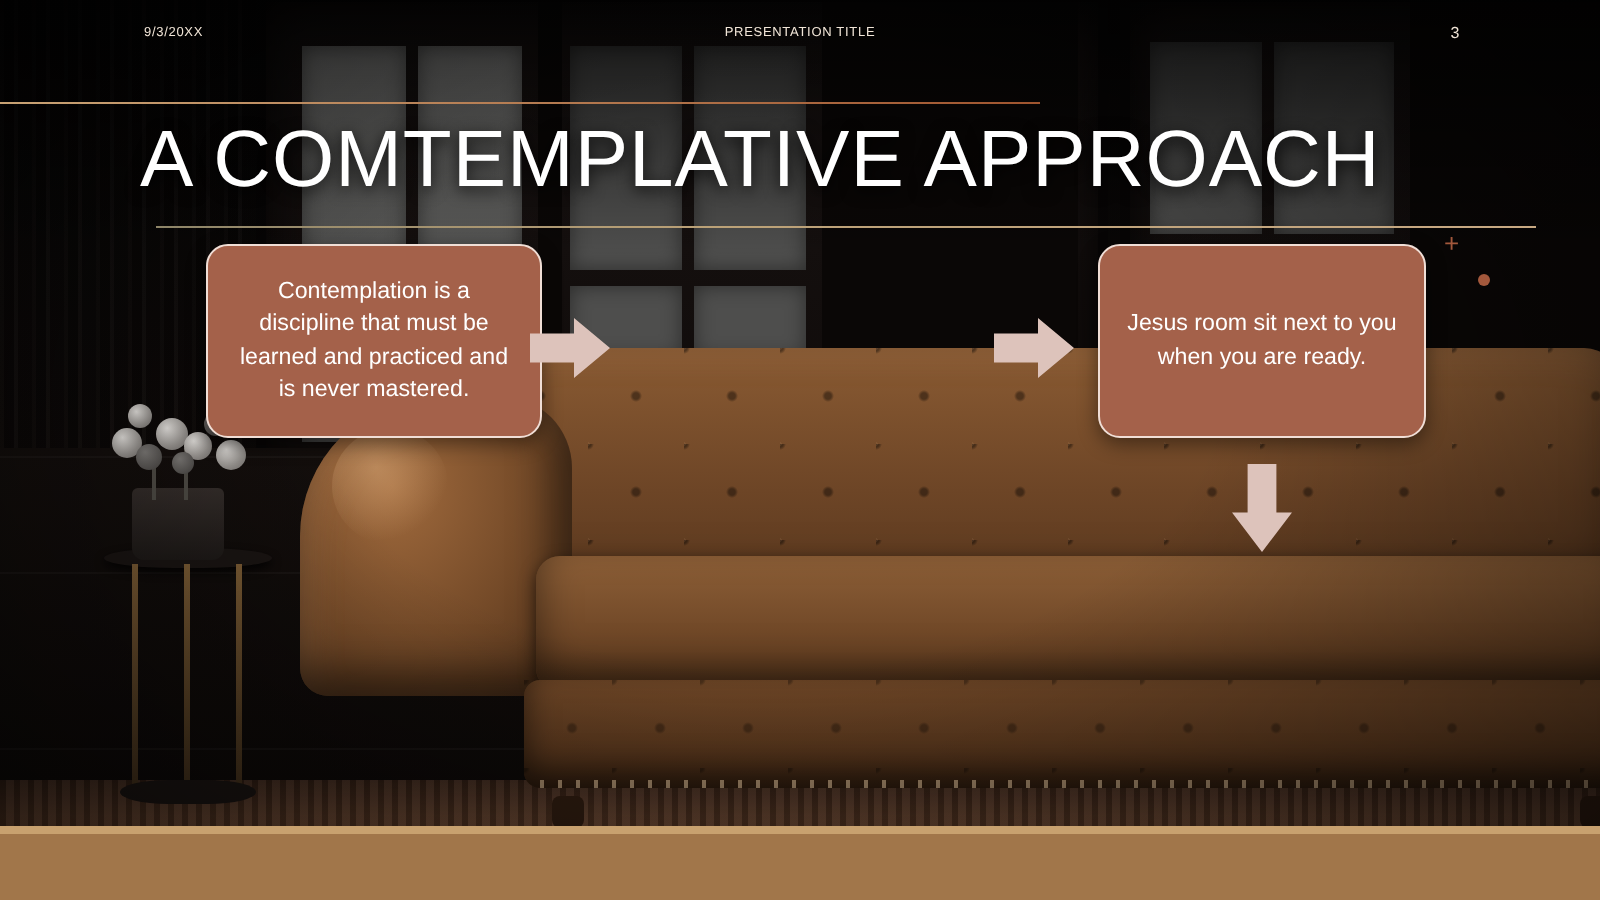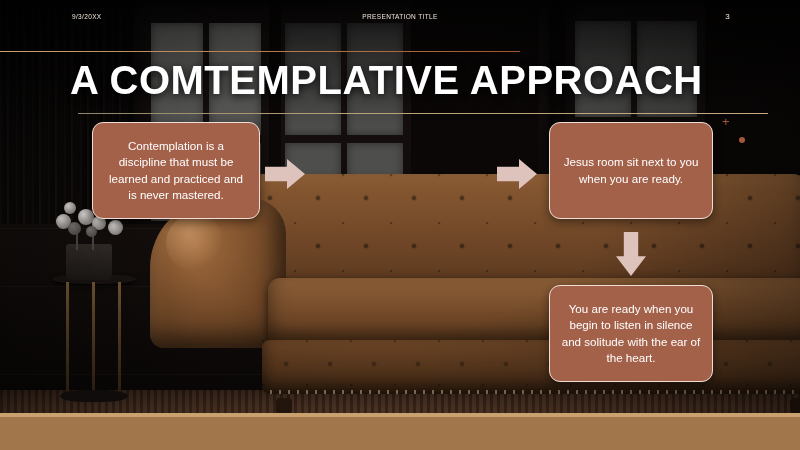--- a/index.html
+++ b/index.html
@@ -100,21 +100,21 @@
   
   .accent-top{position:absolute;left:0;top:51px;height:1px;
     background:linear-gradient(90deg,#c8a274 0%,#b4794f 55%,#a0552f 100%);}
   .accent-title{position:absolute;height:1px;
     background:linear-gradient(90deg,#8e8568 0%,#bba177 40%,#c7a882 100%);}
   .plus{position:absolute;color:#a3583c;font-size:13px;line-height:1;}
   .dot{position:absolute;width:6px;height:6px;border-radius:50%;background:#a3583c;}
 
   
   .title{position:absolute;left:70px;top:58px;color:#ffffff;
-    font-size:40px;letter-spacing:.5px;font-weight:700;white-space:nowrap;
+    font-size:40px;letter-spacing:.5px;font-weight:400;white-space:nowrap;
     text-shadow:0 2px 8px rgba(0,0,0,.85);}
 
   
   .box{position:absolute;background:#a4614a;border:1.6px solid #f0ded6;border-radius:11px;
     color:#ffffff;display:flex;align-items:center;justify-content:center;text-align:center;
     font-size:11.6px;line-height:1.42;padding:6px 11px;box-sizing:border-box;
     box-shadow:0 3px 10px rgba(0,0,0,.45);}
   .box span.it{}
 
   
@@ -219,36 +219,35 @@
     <div class="vig"></div>
   </div>
 
   <div class="accent-top" style="width:520px;"></div>
   <div class="accent-title" style="left:78px;top:113px;width:690px;"></div>
   <div class="plus" style="left:722px;top:115px;">+</div>
   <div class="dot" style="left:739px;top:137px;"></div>
 
   <div class="title">A COMTEMPLATIVE APPROACH</div>
 
-  <div class="box" style="left:92px;top:122px;width:168px;height:97px;">Contemplation is a discipline that must be learned and practiced and is never mastered.</div>
+  <div class="box" style="left:103px;top:122px;width:168px;height:97px;">Contemplation is a discipline that must be learned and practiced and is never mastered.</div>
 
   <div class="arrow-r" style="left:265px;top:159px;width:40px;height:30px;"></div>
 
 
   <div class="arrow-r" style="left:497px;top:159px;width:40px;height:30px;"></div>
 
   <div class="box" style="left:549px;top:122px;width:164px;height:97px;">
     <div>
       <span>Jesus room sit next to you </span><span class="it">when you are ready.</span>
     </div>
   </div>
 
   <div class="arrow-d" style="left:616px;top:232px;width:30px;height:44px;"></div>
 
-  <div class="box" style="left:549px;top:285px;width:164px;height:97px;">You are ready when you begin to listen in silence and solitude with the ear of the heart.</div>
 
   <div class="footer-strip"></div>
   <div class="footer"></div>
   <div class="footer-txt f-date">9/3/20XX</div>
   <div class="footer-txt f-title">PRESENTATION TITLE</div>
   <div class="footer-txt f-page">3</div>
 
 </div>
 
 </body></html>

